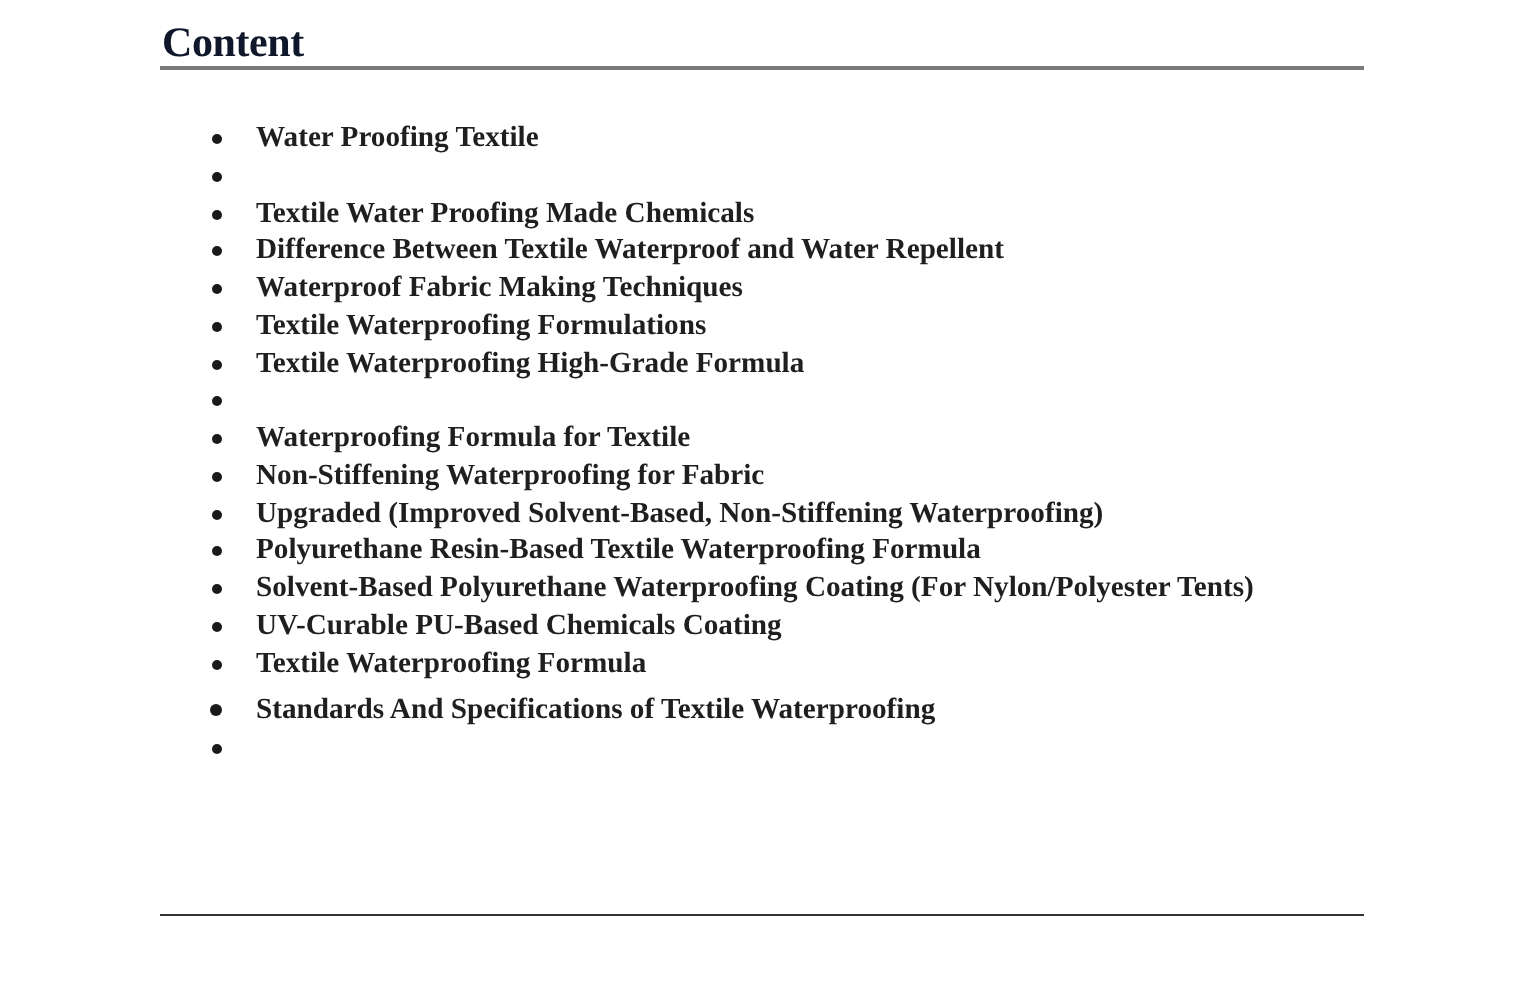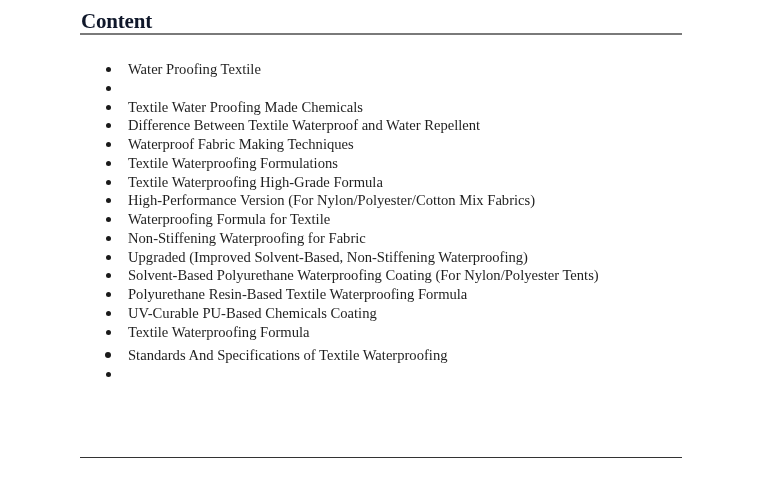--- a/index.html
+++ b/index.html
@@ -1,19 +1,19 @@
 <!DOCTYPE html>
 <html><head>
   <meta charset="utf-8">
   <style>
     html, body { margin: 0; padding: 0; background: #ffffff; }
     body { width: 768px; height: 501px; position: relative; overflow: hidden; font-family: "Liberation Serif", serif; color: #1a1a1a; }
     .title { position: absolute; left: 81px; top: 9px; font-size: 21px; font-weight: bold; letter-spacing: -0.2px; color: #0f172a; }
     .title-rule { position: absolute; left: 80px; top: 33px; width: 602px; height: 0; border-top: 2px solid #7a7a7a; }
-    .toc { position: absolute; left: 102px; top: 60px; margin: 0; padding: 0; list-style: none; }
+    .toc { position: absolute; left: 102px; top: 60px; margin: 0; padding: 0; list-style: none; font-weight: bold; }
     .toc li { position: relative; padding-left: 26px; font-size: 14.6px; line-height: 18.75px; height: 18.75px; white-space: nowrap; color: #1f1f1f; }
     .toc li .bullet { position: absolute; left: 4px; top: 7px; width: 5px; height: 5px; border-radius: 50%; background: #1a1a1a; }
     .toc li.gap { margin-top: 5px; }
     .toc li.big .bullet { width: 6px; height: 6px; left: 3px; top: 6px; }
     .bottom-rule { position: absolute; left: 80px; top: 457px; width: 602px; height: 0; border-top: 1.5px solid #333; }
   </style>
 </head>
 <body>
 
 <div>
@@ -21,26 +21,26 @@
   <div class="title-rule"></div>
 
   <ul class="toc">
     <li><span class="bullet"></span><span>Water Proofing Textile</span></li>
     <li><span class="bullet"></span></li>
     <li><span class="bullet"></span><span>Textile Water Proofing Made Chemicals</span></li>
     <li><span class="bullet"></span><span>Difference Between Textile Waterproof and Water Repellent</span></li>
     <li><span class="bullet"></span><span>Waterproof Fabric Making Techniques</span></li>
     <li><span class="bullet"></span><span>Textile Waterproofing Formulations</span></li>
     <li><span class="bullet"></span><span>Textile Waterproofing High-Grade Formula</span></li>
-    <li><span class="bullet"></span><span>High-Performance Version (For Nylon/Polyester/Cotton Mix Fabrics)</span></li>
+    <li><span class="bullet"></span></li>
     <li><span class="bullet"></span><span>Waterproofing Formula for Textile</span></li>
     <li><span class="bullet"></span><span>Non-Stiffening Waterproofing for Fabric</span></li>
     <li><span class="bullet"></span><span>Upgraded (Improved Solvent-Based, Non-Stiffening Waterproofing)</span></li>
+    <li><span class="bullet"></span><span>Polyurethane Resin-Based Textile Waterproofing Formula</span></li>
     <li><span class="bullet"></span><span>Solvent-Based Polyurethane Waterproofing Coating (For Nylon/Polyester Tents)</span></li>
-    <li><span class="bullet"></span><span>Polyurethane Resin-Based Textile Waterproofing Formula</span></li>
     <li><span class="bullet"></span><span>UV-Curable PU-Based Chemicals Coating</span></li>
     <li><span class="bullet"></span><span>Textile Waterproofing Formula</span></li>
     <li class="gap big"><span class="bullet"></span><span>Standards And Specifications of Textile Waterproofing</span></li>
     <li><span class="bullet"></span></li>
   </ul>
 
   <div class="bottom-rule"></div>
 </div>
 
 </body></html>

